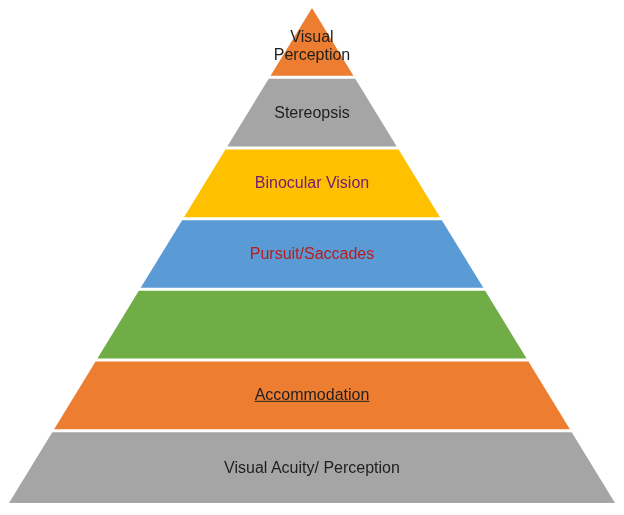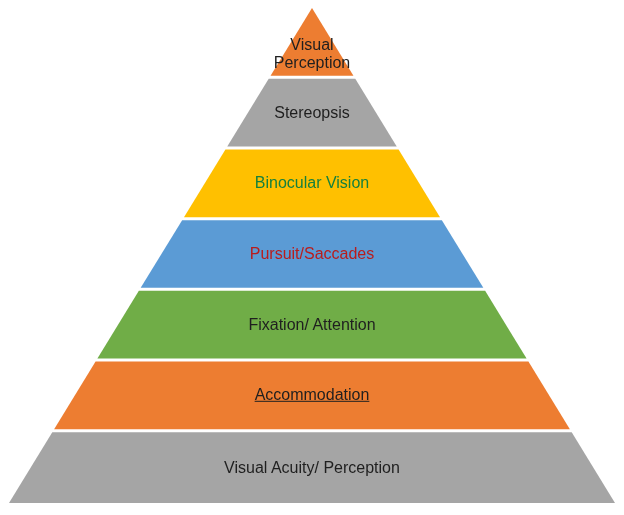--- a/index.html
+++ b/index.html
@@ -36,26 +36,25 @@
   .band-label.wrap {
     white-space: normal;
     width: 112px;
   }
 </style>
 </head>
 <body>
 
 <div class="stage" id="stage">
     <div class="band" style="background: rgb(237, 125, 49); clip-path: polygon(312px 8px, 312px 8px, 353.449px 75.7143px, 270.551px 75.7143px);"></div>
-    <div class="band-label wrap" style="top: 45.8571px; color: rgb(31, 31, 31); margin-top: 8px;">Visual Perception</div>
+    <div class="band-label wrap" style="top: 45.8571px; color: rgb(31, 31, 31);">Visual Perception</div>
     <div class="band" style="background: rgb(165, 165, 165); clip-path: polygon(268.714px 78.7143px, 355.286px 78.7143px, 396.735px 146.429px, 227.265px 146.429px);"></div>
     <div class="band-label" style="top: 112.571px; color: rgb(31, 31, 31); text-align: center;">Stereopsis</div>
     <div class="band" style="background: rgb(255, 192, 0); clip-path: polygon(225.429px 149.429px, 398.571px 149.429px, 440.021px 217.143px, 183.979px 217.143px);"></div>
-    <div class="band-label" style="top: 183.286px; color: #15803d;">Binocular Vision</div>
+    <div class="band-label" style="top: 183.286px; color: #701a75;">Binocular Vision</div>
     <div class="band" style="background: rgb(91, 155, 213); clip-path: polygon(182.143px 220.143px, 441.857px 220.143px, 483.306px 287.857px, 140.694px 287.857px);"></div>
     <div class="band-label" style="top: 254px; color: #b91c1c;">Pursuit/Saccades</div>
     <div class="band" style="background: rgb(112, 173, 71); clip-path: polygon(138.857px 290.857px, 485.143px 290.857px, 526.592px 358.571px, 97.4078px 358.571px);"></div>
-    <div class="band-label" style="top: 324.714px; color: rgb(31, 31, 31);">Fixation/ Attention</div>
     <div class="band" style="background: rgb(237, 125, 49); clip-path: polygon(95.5714px 361.571px, 528.429px 361.571px, 569.878px 429.286px, 54.1221px 429.286px);"></div>
     <div class="band-label" style="top: 395.429px; color: rgb(31, 31, 31); text-decoration: underline;">Accommodation</div>
     <div class="band" style="background: rgb(165, 165, 165); clip-path: polygon(52.2857px 432.286px, 571.714px 432.286px, 615px 503px, 9px 503px);"></div>
     <div class="band-label" style="top: 467.643px; color: rgb(31, 31, 31);">Visual Acuity/ Perception</div>
   </div>
 
 </body></html>

